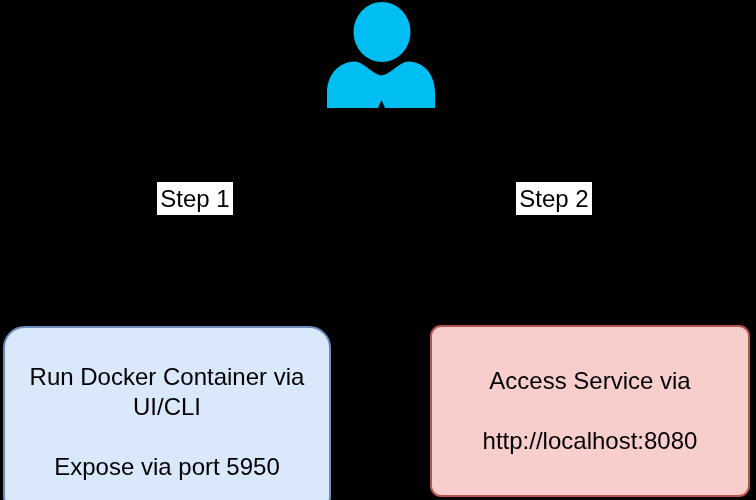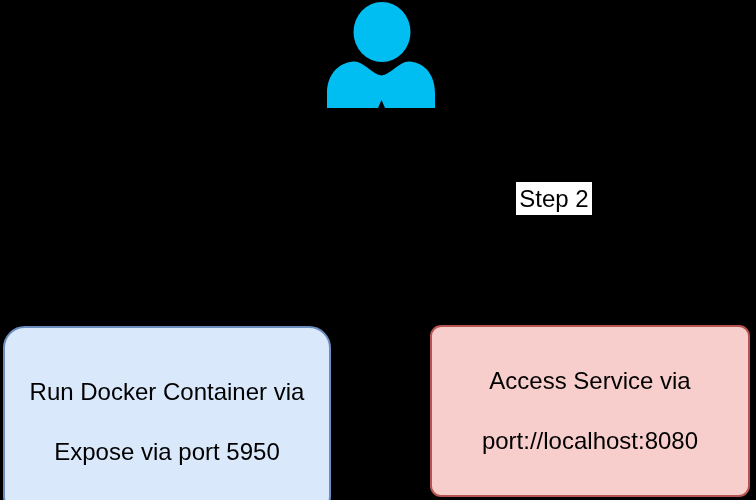--- a/index.html
+++ b/index.html
@@ -90,28 +90,30 @@
     <ellipse cx="56" cy="30" rx="28.5" ry="30" fill="#00bef2"></ellipse>
     <path d="M 1 106 L 1 91
              C 1 73 12 61 27 59.5
              C 37.5 58.5 44.5 71.5 55.5 73.5
              C 66.5 71.5 73.5 58.5 84 59.5
              C 99 61 109 73 109 91
              L 109 106 Z" fill="#00bef2"></path>
     <path d="M 52 106 L 55.5 98 L 59 106 Z" fill="#000000"></path>
   </svg>
 
+  <div class="step-label step-1">Step 1</div>
 
   <div class="step-label step-2">Step 2</div>
 
   <div class="box box-docker">
     <div class="box-line">Run Docker Container via</div>
+    <div class="box-line">UI/CLI</div>
     <div class="box-line"></div>
     <div class="box-line">Expose via port 5950</div>
   </div>
 
   <div class="box box-access">
     <div class="box-line">Access Service via</div>
     <div class="box-line"></div>
-    <div class="box-line">port://localhost:8080</div>
+    <div class="box-line">http://localhost:8080</div>
   </div>
 
 </div>
 
 </body></html>

